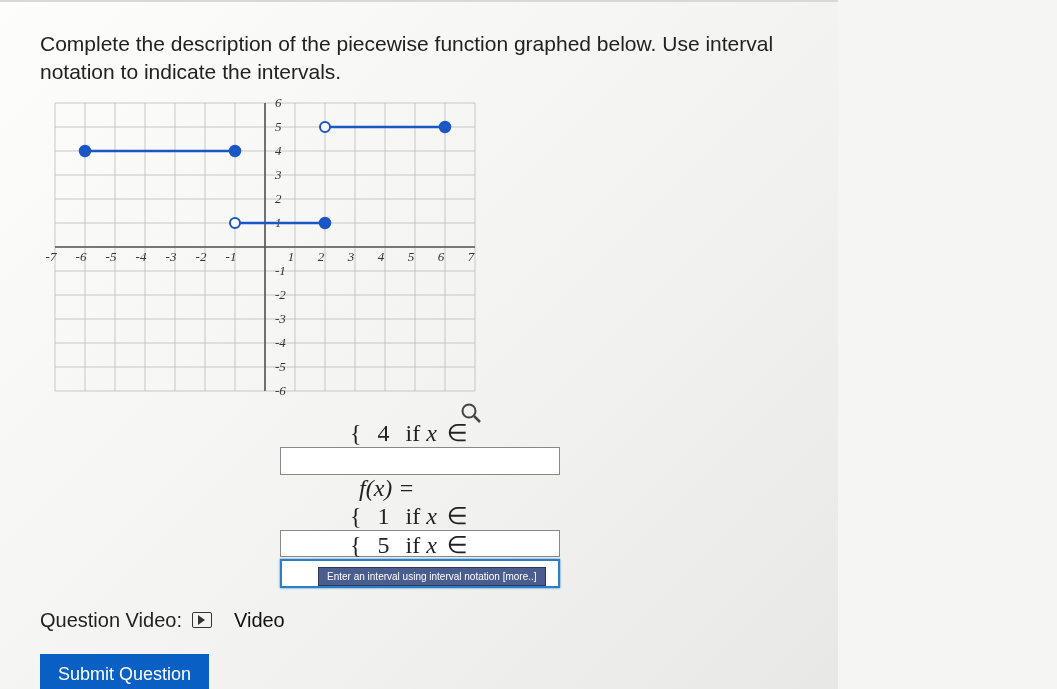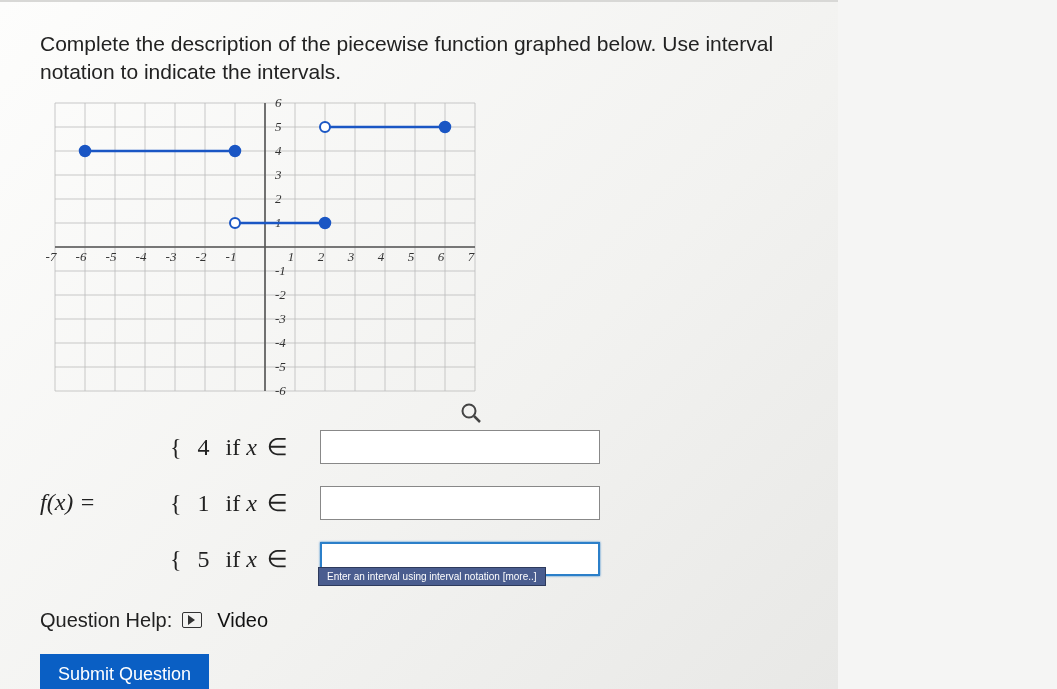--- a/index.html
+++ b/index.html
@@ -31,20 +31,21 @@
   svg.graph { display: block; }
   .fx-block {
     margin-top: 22px;
     font-family: 'Times New Roman', serif;
     font-size: 24px;
   }
   .fx-row {
     display: flex;
     align-items: center;
     height: 56px;
+    flex-direction: column;
   }
   .fx-label {
     width: 120px;
     text-align: left;
     font-style: italic;
   }
   .brace-spacer { width: 120px; }
   .case-text {
     width: 148px;
     padding-left: 10px;
@@ -81,21 +82,21 @@
   .qhelp {
     margin-top: 22px;
     font-size: 20px;
     display: flex;
     align-items: center;
     gap: 10px;
   }
   .video-link {
     display: inline-flex;
     align-items: center;
-    gap: 15px;
+    gap: 22px;
     color: #111;
     text-decoration: none;
     cursor: pointer;
   }
   .video-icon {
     display: inline-block;
     width: 18px; height: 14px;
     border: 1.5px solid #333;
     border-radius: 2px;
     position: relative;
@@ -239,21 +240,21 @@
         <span class="num">5</span>
         <span class="if">if</span><span class="x">x</span>
         <span class="in">∈</span>
       </div>
       <input class="interval-input focused" value="" style="">
       <div class="tooltip" style="left:278px; top:36px;">Enter an interval using interval notation [more..]</div>
     </div>
   </div>
 
   <div class="qhelp">
-    <span>Question Help:</span>
+    <span>Question Video:</span>
     <a class="video-link">
       <span class="video-icon"></span>
       <span>Video</span>
     </a>
   </div>
 
   <button class="submit-btn">Submit Question</button>
 
 </div>
 

